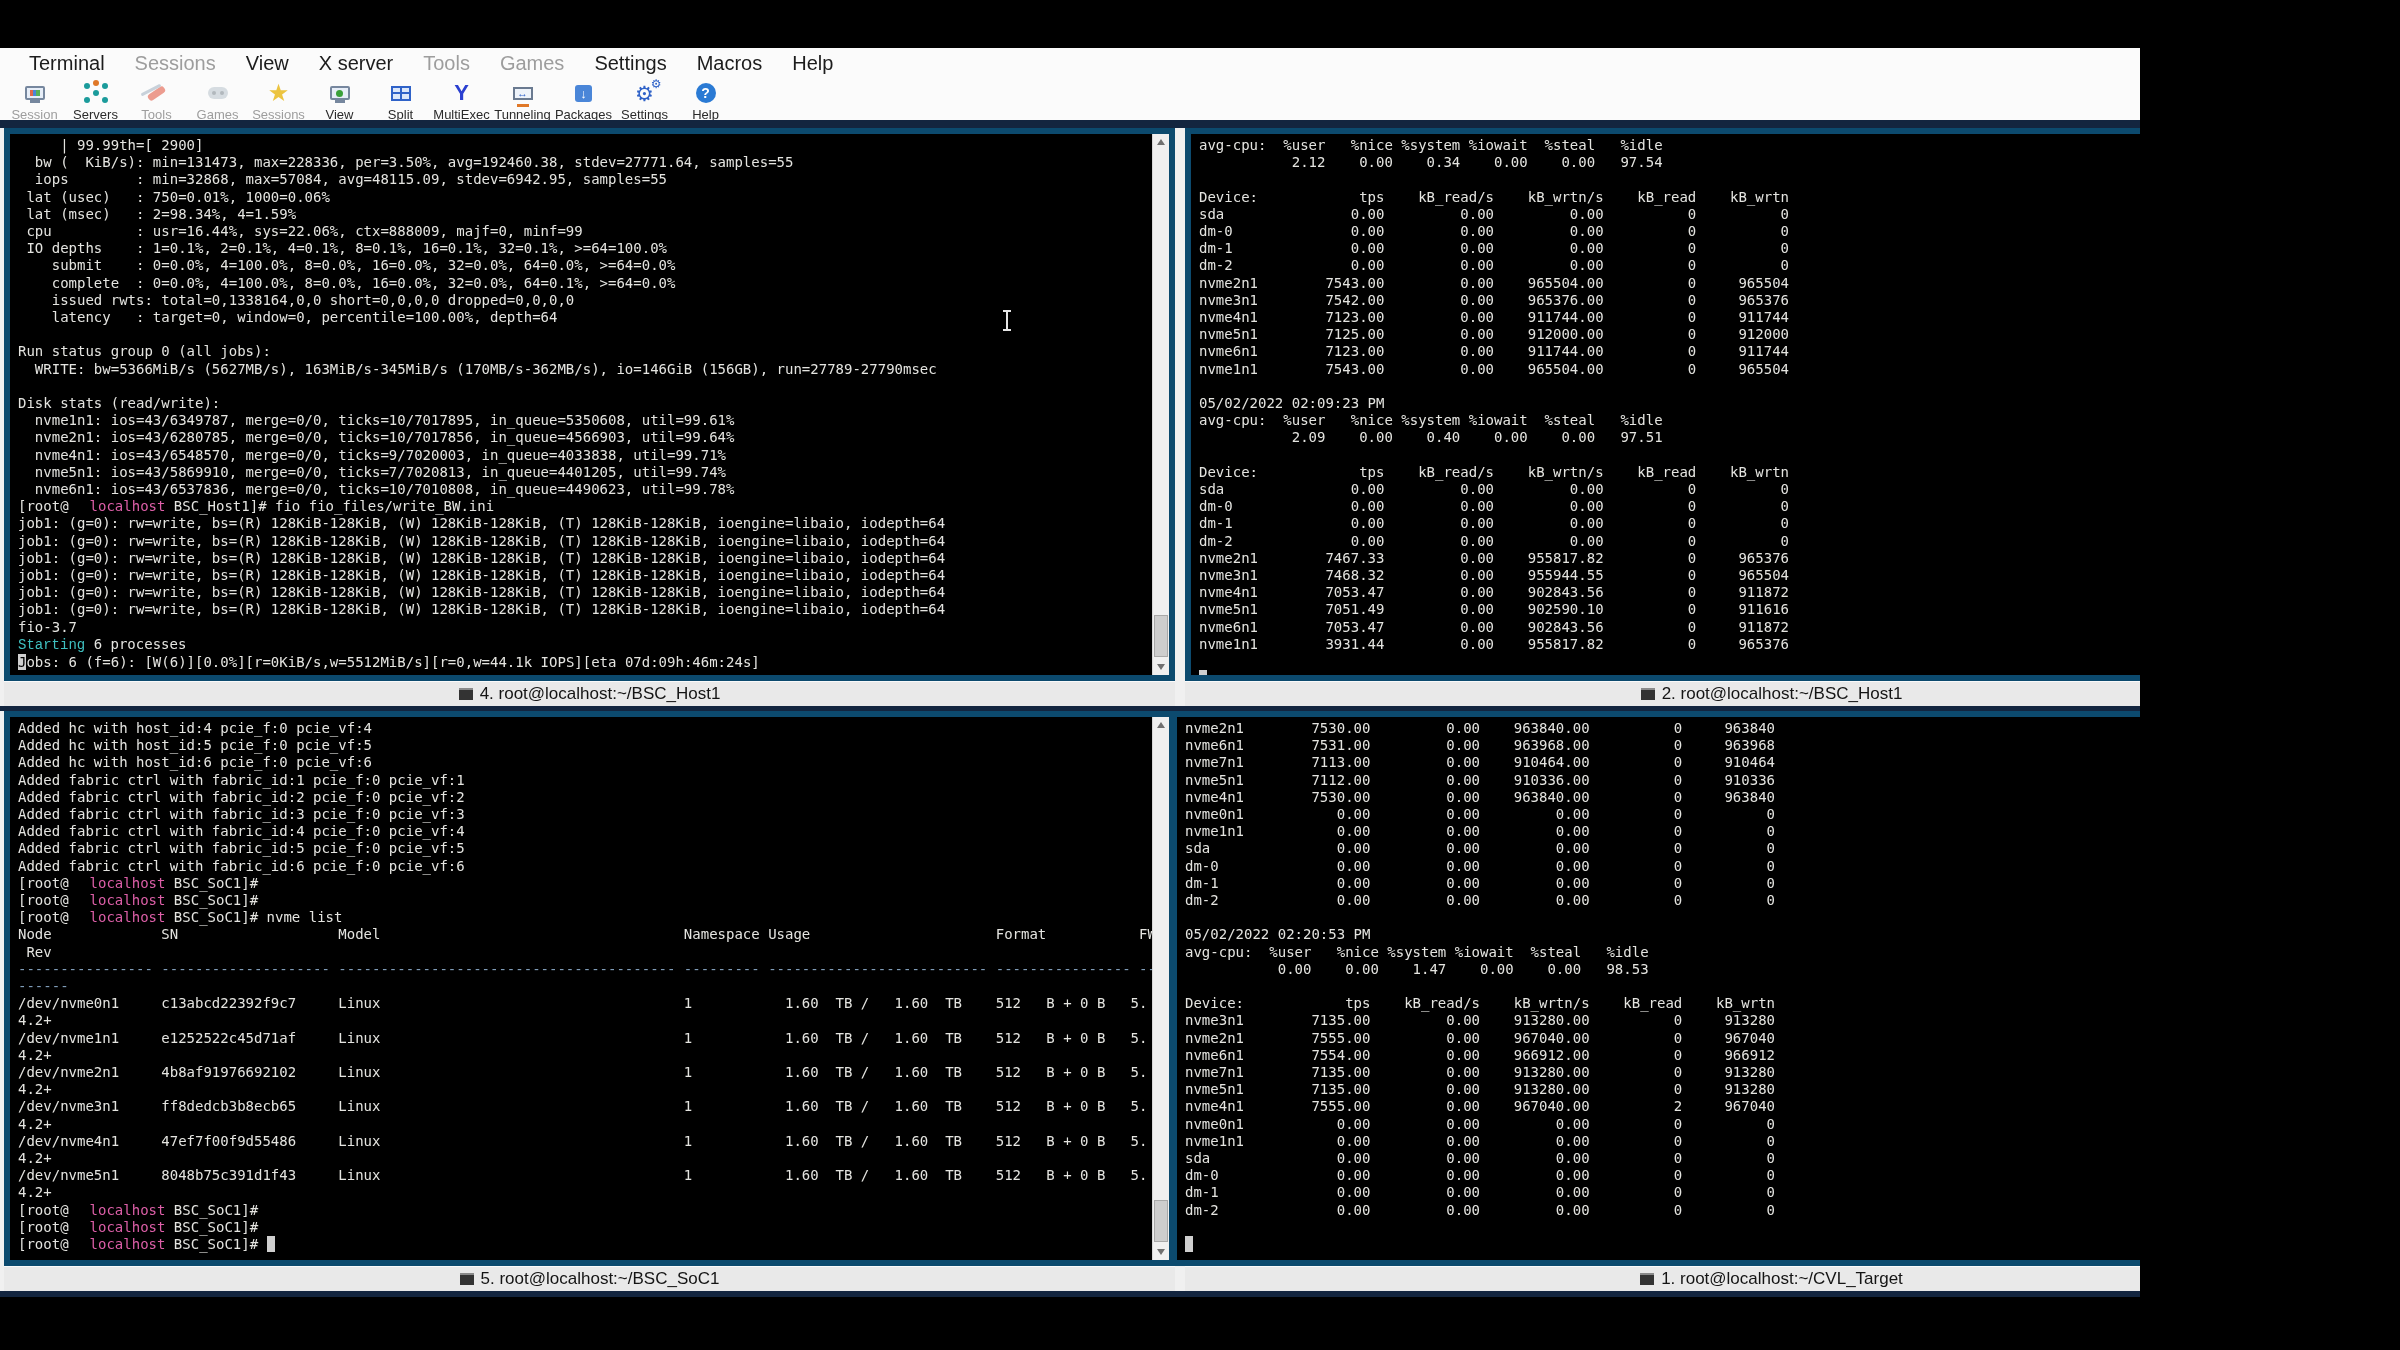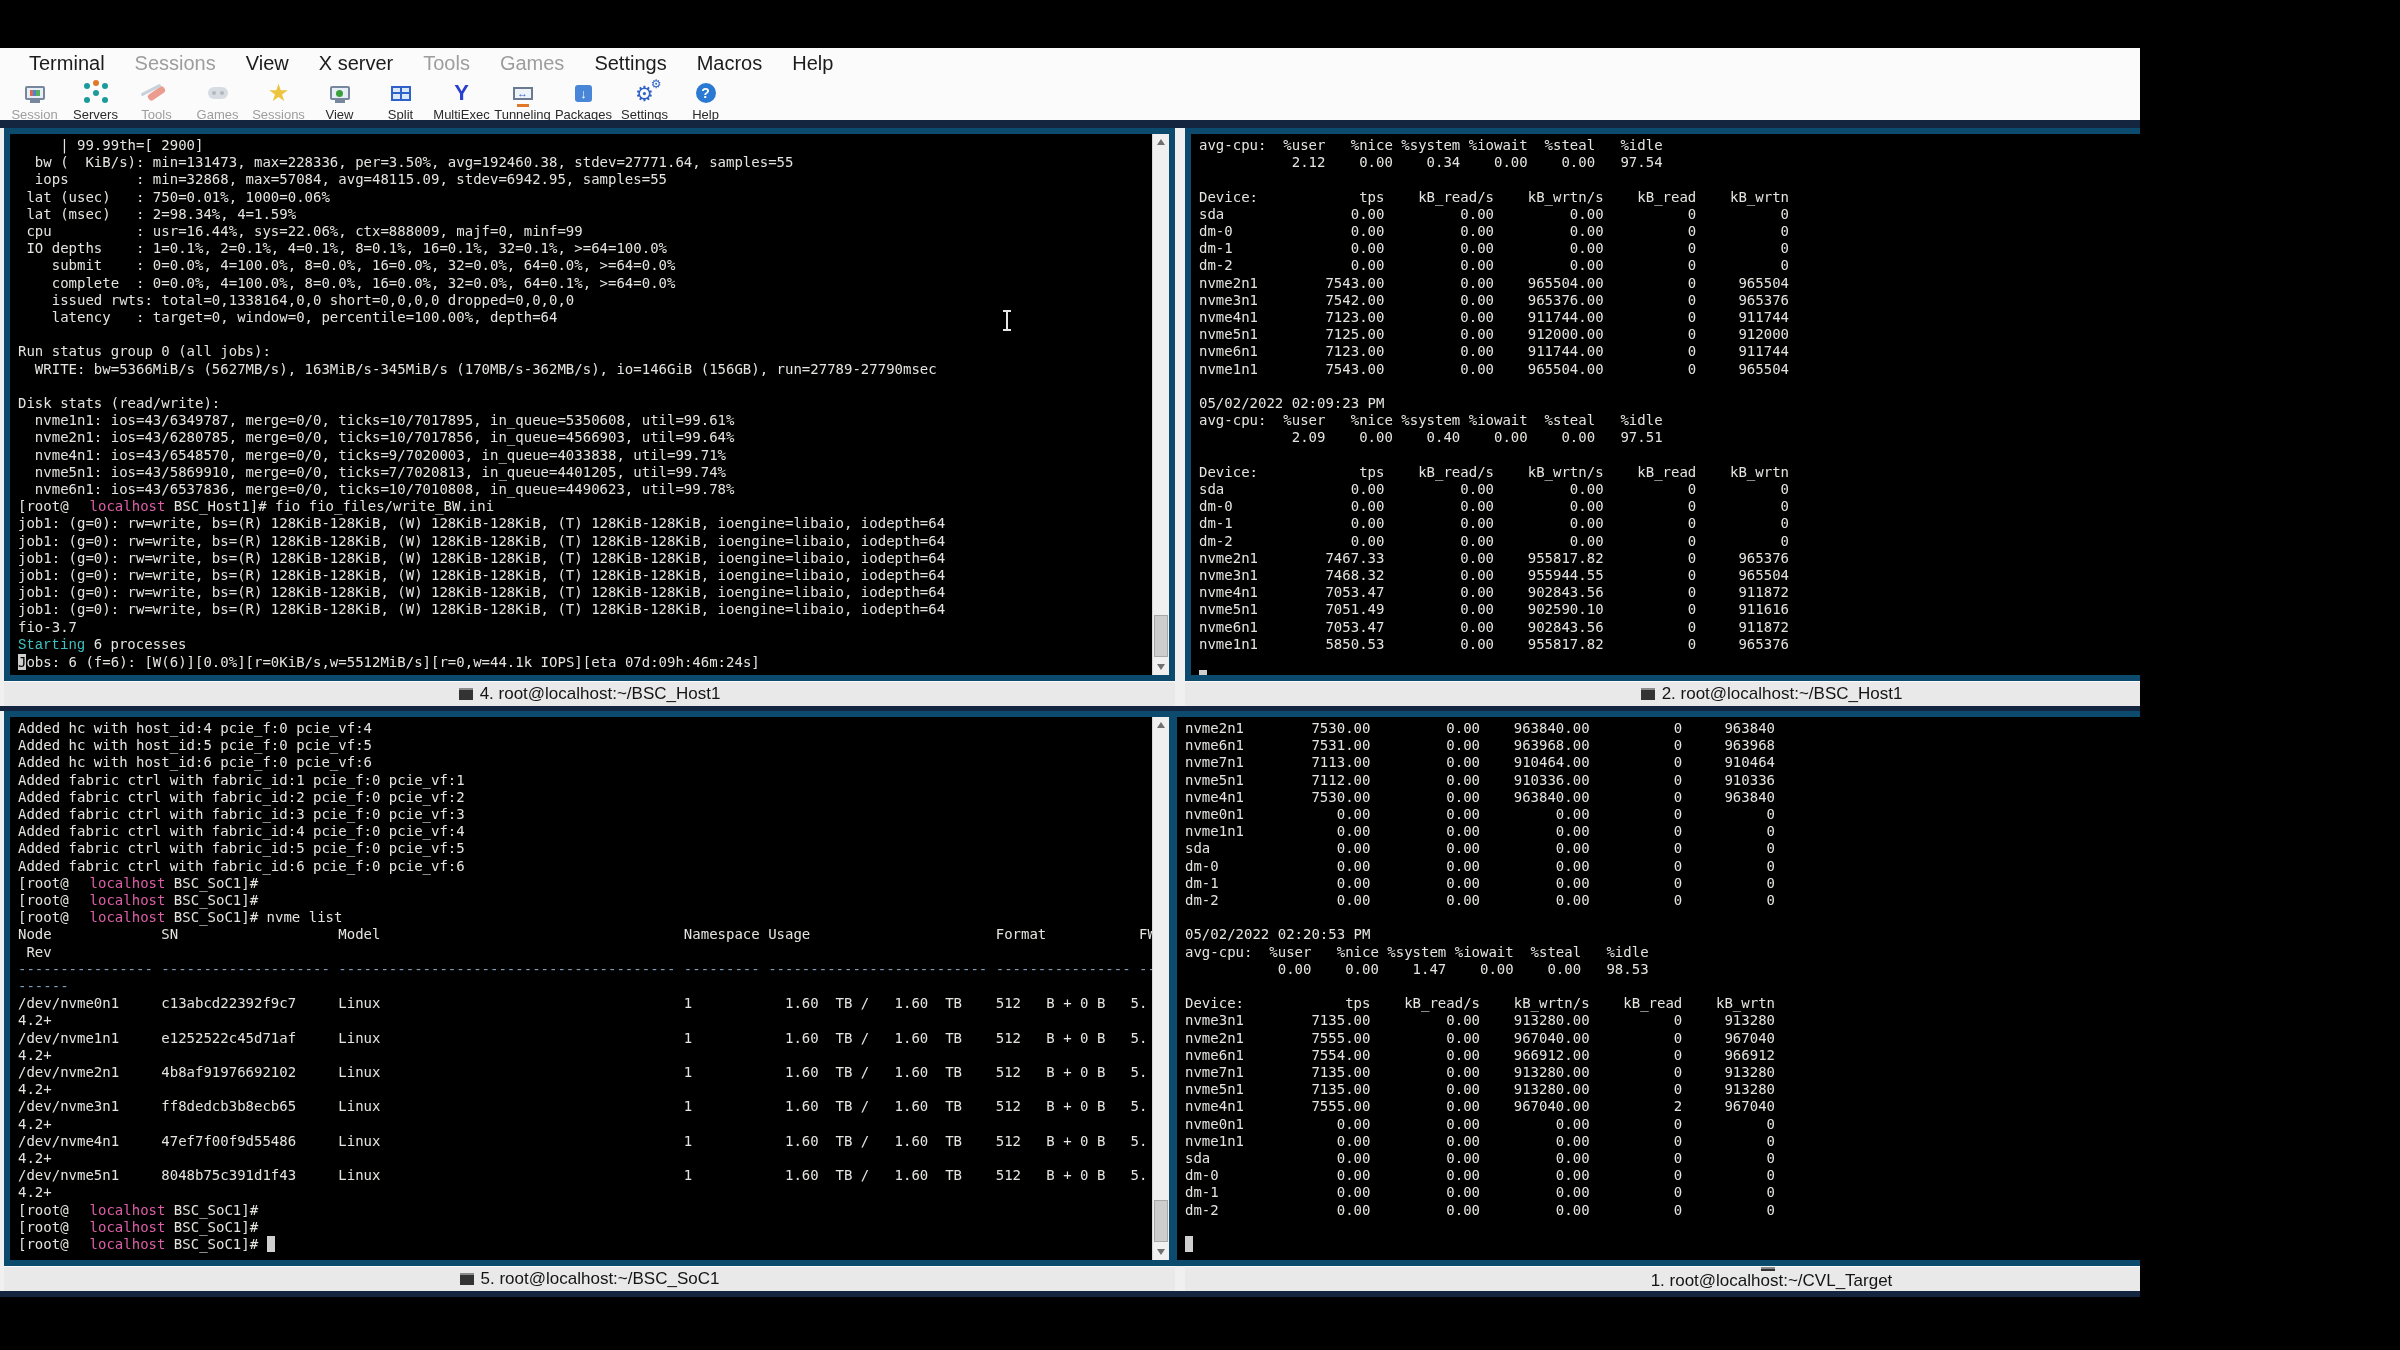--- a/index.html
+++ b/index.html
@@ -77,21 +77,21 @@
   .sb-down{bottom:0;}
   .tri-up{width:0;height:0;border:4px solid transparent;border-bottom:6px solid #707070;margin-top:-4px;}
   .tri-down{width:0;height:0;border:4px solid transparent;border-top:6px solid #707070;margin-bottom:-4px;}
   .sb-thumb{position:absolute;left:1px;width:14px;height:42px;background:#cdcdcd;border:1px solid #a8a8a8;box-sizing:border-box;bottom:18px;}
 
   
   .ptitle{position:absolute;height:25px;background:#e9e9e9;border-top:1px solid #fafafa;display:flex;align-items:center;justify-content:center;font-size:17px;color:#141414;box-sizing:border-box;}
   #title-tl{left:4px;top:633px;width:1171px;}
   #title-tr{left:1185px;top:633px;width:1173px;}
   #title-bl{left:4px;top:1218px;width:1171px;}
-  #title-br{left:1185px;top:1218px;width:1173px;flex-direction:column;}
+  #title-br{left:1185px;top:1218px;width:1173px;}
   .tsq{display:inline-block;width:14px;height:12px;background:linear-gradient(#8a8a8a 0 2px,#333 2px);margin-right:7px;}
 
   
   .side{position:absolute;left:2362px;top:82px;width:37px;}
   .side-btn{height:56px;border:1px solid #c9cdd2;border-top-width:0;background:#f5f7f9;display:flex;align-items:center;justify-content:center;}
   .side-btn:first-child{border-top-width:1px;}
   .side-star{font-size:22px;color:#ecc440;}
   .side-knife{width:16px;height:6px;background:#e05038;border-radius:3px;transform:rotate(-35deg);position:relative;}
   .side-knife:before{content:"";position:absolute;left:-3px;top:-4px;width:20px;height:3px;background:#9fb0c0;transform:rotate(10deg);}
   .plane{width:0;height:0;border-style:solid;border-width:5px 0 5px 18px;border-color:transparent transparent transparent #a8c8f0;transform:rotate(-25deg);position:relative;}
@@ -287,21 +287,21 @@
           <div class="tline"><span>Device:            tps    kB_read/s    kB_wrtn/s    kB_read    kB_wrtn</span></div>
           <div class="tline"><span>sda               0.00         0.00         0.00          0          0</span></div>
           <div class="tline"><span>dm-0              0.00         0.00         0.00          0          0</span></div>
           <div class="tline"><span>dm-1              0.00         0.00         0.00          0          0</span></div>
           <div class="tline"><span>dm-2              0.00         0.00         0.00          0          0</span></div>
           <div class="tline"><span>nvme2n1        7467.33         0.00    955817.82          0     965376</span></div>
           <div class="tline"><span>nvme3n1        7468.32         0.00    955944.55          0     965504</span></div>
           <div class="tline"><span>nvme4n1        7053.47         0.00    902843.56          0     911872</span></div>
           <div class="tline"><span>nvme5n1        7051.49         0.00    902590.10          0     911616</span></div>
           <div class="tline"><span>nvme6n1        7053.47         0.00    902843.56          0     911872</span></div>
-          <div class="tline"><span>nvme1n1        5850.53         0.00    955817.82          0     965376</span></div>
+          <div class="tline"><span>nvme1n1        3931.44         0.00    955817.82          0     965376</span></div>
           <div class="tline">&nbsp;</div>
           <div class="tline"><span class="c-inv"> </span></div>
         </div>
       <div class="sb">
         <div class="sb-btn sb-up">
             <span class="tri-up"></span>
           </div>
         <div class="sb-thumb"></div>
         <div class="sb-btn sb-down">
             <span class="tri-down"></span>

